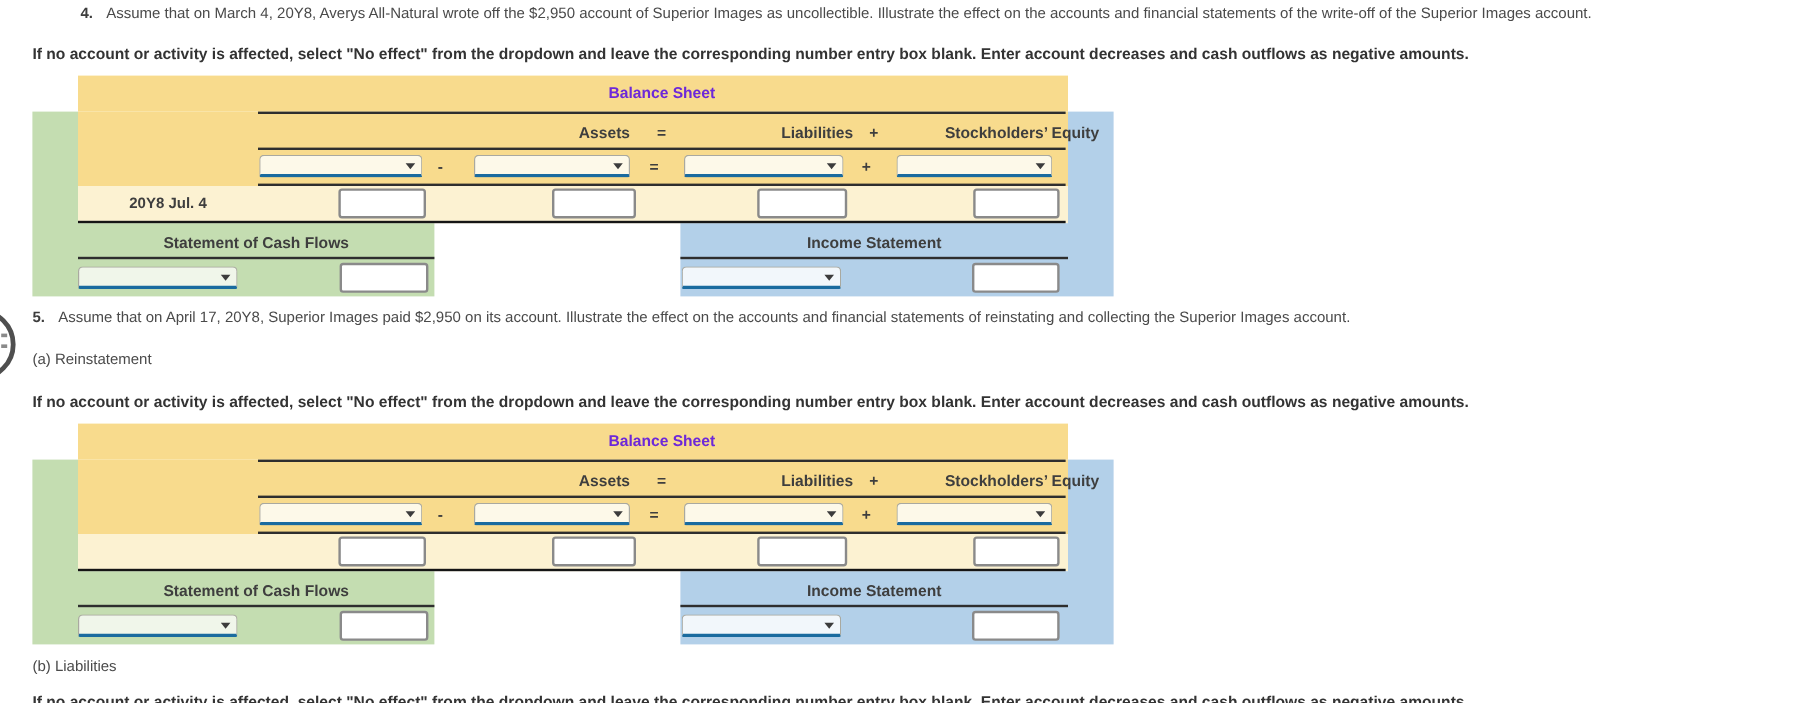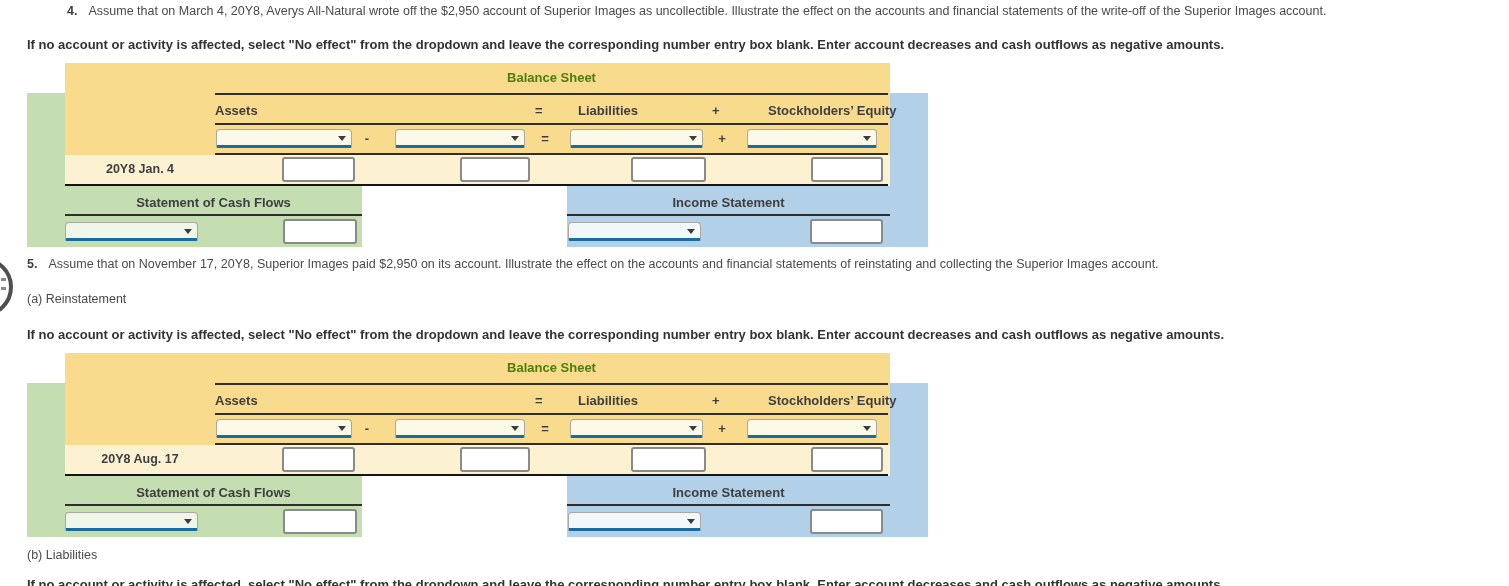--- a/index.html
+++ b/index.html
@@ -25,30 +25,30 @@
   .fs-table { position: absolute; left: 0; width: 940px; height: 184px; }
   .fs-table .yellow-head { position:absolute; left:65px; top:0; width:825px; height:30px; background:#f8db8d; }
   .fs-table .yellow-body { position:absolute; left:65px; top:30px; width:825px; height:62px; background:#f8db8d; }
   .fs-table .cream-row  { position:absolute; left:65px; top:92px; width:825px; height:31px; background:#fcf2d2; }
   .fs-table .green-strip{ position:absolute; left:27px; top:30px; width:38px; height:154px; background:#c4ddb1; }
   .fs-table .blue-strip { position:absolute; left:890px; top:30px; width:38px; height:154px; background:#b3d0e9; }
   .fs-table .scf-block  { position:absolute; left:65px; top:123px; width:297px; height:61px; background:#c4ddb1; }
   .fs-table .is-block   { position:absolute; left:567px; top:123px; width:323px; height:61px; background:#b3d0e9; }
 
   .fs-table .bs-title   { position:absolute; left:215px; top:0; width:673px; height:30px; line-height:30px;
-                          text-align:center; font-size:13px; font-weight:bold; color:#4d7c0f; }
+                          text-align:center; font-size:13px; font-weight:bold; color:#6d28d9; }
   .fs-table .rule       { position:absolute; height:2px; background:#2e2e2e; }
   .rule.r-top   { left:215px; top:30px; width:673px; }
   .rule.r-mid   { left:215px; top:60px; width:673px; }
   .rule.r-dd    { left:215px; top:90px; width:673px; }
   .rule.r-date  { left:65px;  top:121px; width:823px; background:#151515; }
   .rule.r-scf   { left:65px;  top:151px; width:297px; }
   .rule.r-is    { left:567px; top:151px; width:323px; }
 
-  .fs-table .colhdr { position:absolute; top:36px; height:24px; line-height:24px; text-align:left;
+  .fs-table .colhdr { position:absolute; top:36px; height:24px; line-height:24px; text-align:right;
                       font-size:13px; font-weight:bold; color:#3e3e3e; }
   .colhdr.c-assets { left:215px; width:310px; }
   .colhdr.c-eq     { left:535px; width:20px; }
   .colhdr.c-liab   { left:578px; width:133px; }
   .colhdr.c-plus   { left:712px; width:20px; }
   .colhdr.c-se     { left:768px; width:148px; }
 
   .fs-table .opsign { position:absolute; top:66px; height:20px; line-height:20px; text-align:center;
                       font-size:13px; font-weight:bold; color:#3e3e3e; width:20px; }
   .op-minus { left:357px; } .op-eq2 { left:535px; } .op-plus2 { left:712px; }
@@ -144,21 +144,21 @@
     <span class="ddval"></span>
     <span class="arrow"></span>
   </div>
   <div class="opsign op-plus2">+</div>
   <div class="dropdown dd-se">
     <span class="ddval"></span>
     <span class="arrow"></span>
   </div>
   <div class="rule r-dd"></div>
 
-  <div class="datelbl">20Y8 Jan. 4</div>
+  <div class="datelbl">20Y8 Jul. 4</div>
   <input type="text" class="entrybox in-a1" value="" style="">
   <input type="text" class="entrybox in-a2" value="" style="">
   <input type="text" class="entrybox in-l" value="" style="">
   <input type="text" class="entrybox in-se" value="" style="">
   <div class="rule r-date"></div>
 
   <div class="sechdr h-scf">Statement of Cash Flows</div>
   <div class="sechdr h-is">Income Statement</div>
   <div class="rule r-scf"></div>
   <div class="rule r-is"></div>
@@ -174,21 +174,21 @@
   </div>
   <input type="text" class="entrybox in-is" value="" style="">
 </div>
 
 <div class="float-circle">
   <span class="mark m1"></span>
   <span class="mark m2"></span>
 </div>
 
 <div class="abs qtext" style="left:27px; top:257px;">
-  <span class="qnum">5.</span><span>Assume that on November 17, 20Y8, Superior Images paid $2,950 on its account. Illustrate the effect on the accounts and financial statements of reinstating and collecting the Superior Images account.</span>
+  <span class="qnum">5.</span><span>Assume that on April 17, 20Y8, Superior Images paid $2,950 on its account. Illustrate the effect on the accounts and financial statements of reinstating and collecting the Superior Images account.</span>
 </div>
 
 <div class="abs partlabel" style="left:27px; top:292px;">(a) Reinstatement</div>
 
 <div class="abs instr" style="left:27px; top:327px;">If no account or activity is affected, select "No effect" from the dropdown and leave the corresponding number entry box blank. Enter account decreases and cash outflows as negative amounts.</div>
 
 <div class="fs-table" style="top:353px;">
   <div class="yellow-head"></div>
   <div class="yellow-body"></div>
   <div class="cream-row"></div>
@@ -220,21 +220,20 @@
     <span class="ddval"></span>
     <span class="arrow"></span>
   </div>
   <div class="opsign op-plus2">+</div>
   <div class="dropdown dd-se">
     <span class="ddval"></span>
     <span class="arrow"></span>
   </div>
   <div class="rule r-dd"></div>
 
-  <div class="datelbl">20Y8 Aug. 17</div>
   <input type="text" class="entrybox in-a1" value="" style="">
   <input type="text" class="entrybox in-a2" value="" style="">
   <input type="text" class="entrybox in-l" value="" style="">
   <input type="text" class="entrybox in-se" value="" style="">
   <div class="rule r-date"></div>
 
   <div class="sechdr h-scf">Statement of Cash Flows</div>
   <div class="sechdr h-is">Income Statement</div>
   <div class="rule r-scf"></div>
   <div class="rule r-is"></div>

